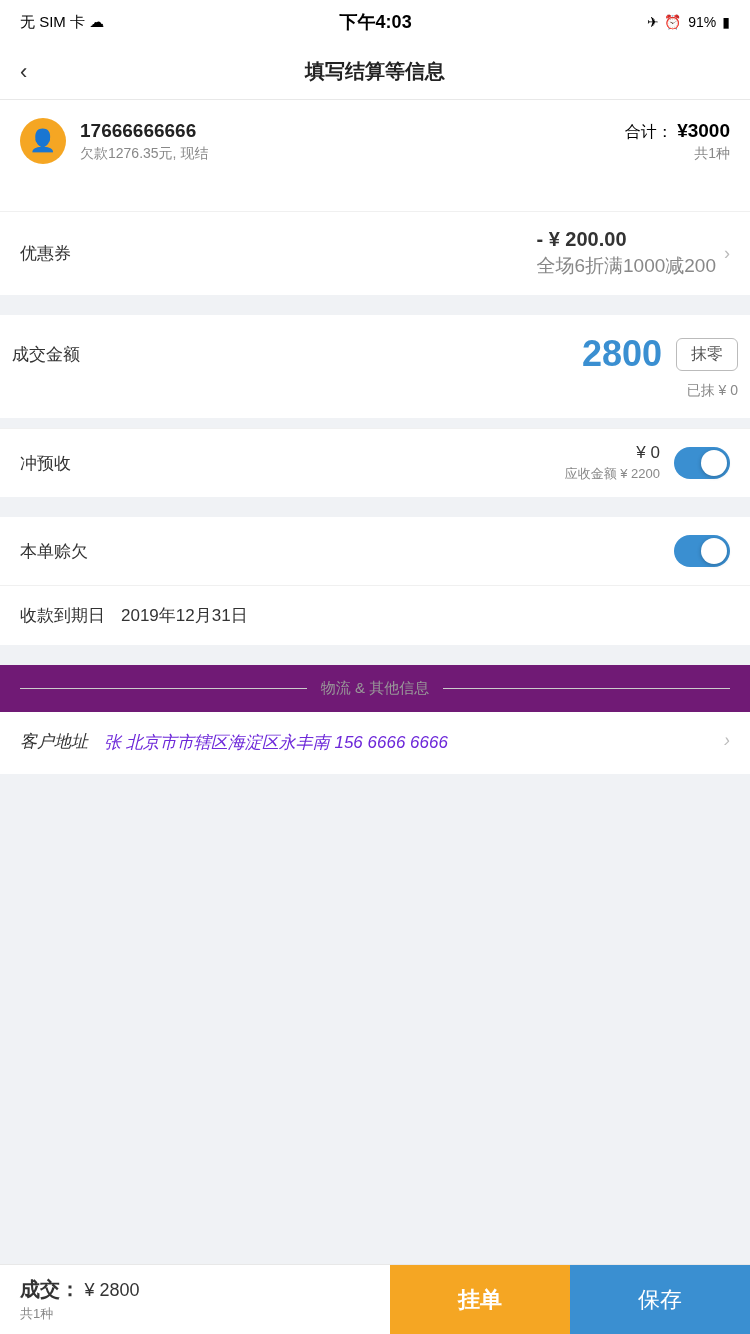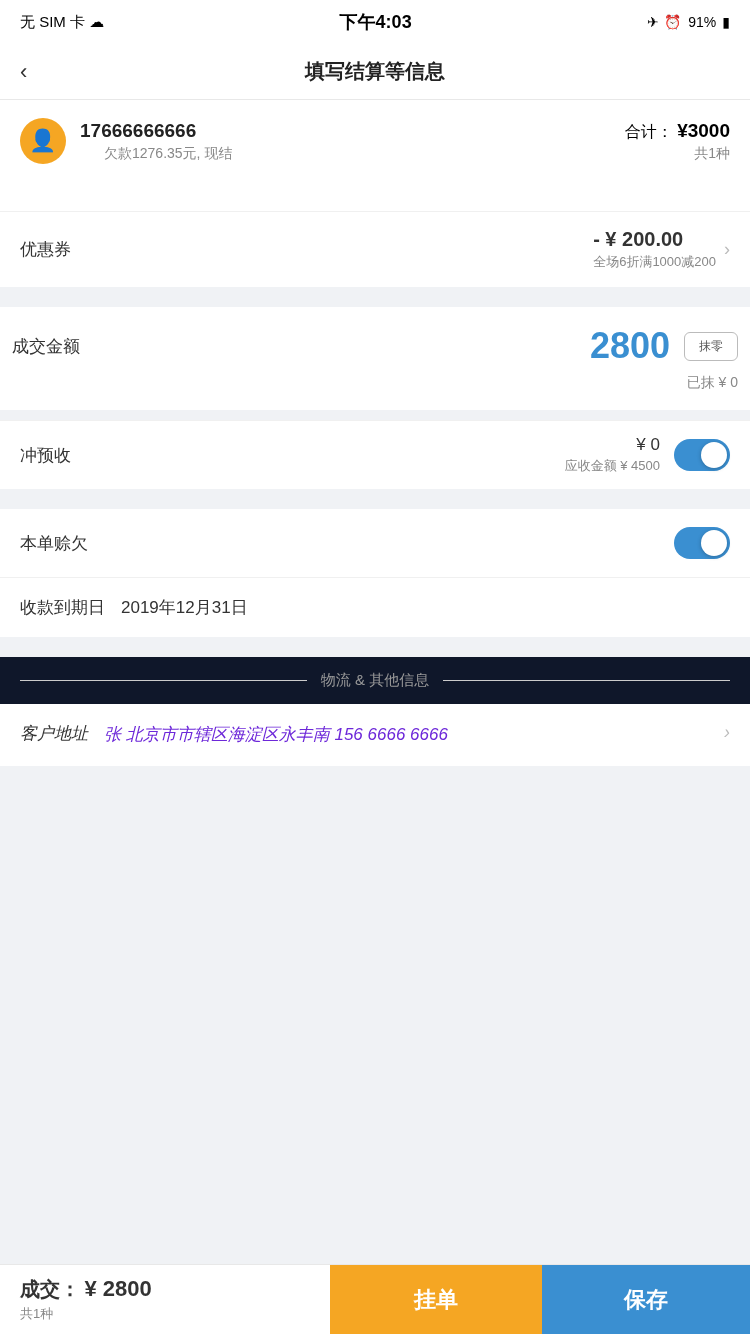--- a/index.html
+++ b/index.html
@@ -67,37 +67,37 @@
     }
     .customer-left { display: flex; align-items: center; gap: 14px; }
     .avatar {
       width: 46px; height: 46px;
       border-radius: 50%;
       background: #f5a623;
       display: flex; align-items: center; justify-content: center;
       font-size: 22px; color: #fff;
     }
     .customer-info .phone { font-size: 19px; font-weight: 600; color: #222; }
-    .customer-info .sub { font-size: 14px; color: #888; margin-top: 3px; margin-left: 24px; }
+    .customer-info .sub { font-size: 14px; color: #888; margin-top: 3px; }
     .customer-right { text-align: right; }
     .customer-right .total-count { font-size: 14px; color: #888; margin-top: 2px; }
 
     
     .coupon-row {
       display: flex;
       align-items: center;
       justify-content: space-between;
       padding: 16px 20px;
       border-top: 1px solid #f0f0f0;
       margin-top: 29px;
     }
     .coupon-label { font-size: 17px; color: #333; }
     .coupon-right { display: flex; align-items: center; gap: 8px; }
     .coupon-amount { font-size: 20px; font-weight: 600; color: #333; }
-    .coupon-desc { font-size: 13px; color: #888; text-align: center; margin-top: 2px; }
+    .coupon-desc { font-size: 19px; color: #888; text-align: center; margin-top: 2px; }
     .chevron { font-size: 18px; color: #bbb; }
 
     
     .divider { height: 10px; background: #f0f2f5; }
 
     
     .amount-section {
       background: #fff;
       padding: 18px 12px;
     }
@@ -107,21 +107,21 @@
       justify-content: space-between;
       margin-bottom: 6px;
     }
     .amount-label { font-size: 17px; color: #333; }
     .amount-value-group { display: flex; align-items: center; gap: 14px; }
     .amount-value-big { font-size: 36px; font-weight: 700; color: #3a8fd1; }
     .round-btn {
       border: 1px solid #bbb;
       border-radius: 6px;
       padding: 5px 14px;
-      font-size: 12px;
+      font-size: 16px;
       color: #555;
       background: #fff;
       cursor: pointer;
     }
     .amount-sub { font-size: 14px; color: #888; text-align: right; margin-top: 2px; }
 
     .prepay-row {
       display: flex;
       align-items: center;
       justify-content: space-between;
@@ -167,21 +167,21 @@
       display: flex;
       align-items: flex-end;
       padding: 18px 20px;
       border-top: 1px solid #f0f0f0;
     }
     .due-label { font-size: 17px; color: #333; margin-right: 16px; }
     .due-date { font-size: 17px; color: #333; }
 
     
     .logistics-header {
-      background: #0f172a;
+      background: #701a75;
       padding: 14px 20px;
       display: flex;
       align-items: center;
       justify-content: space-between;
     }
     .logistics-line {
       flex: 1;
       height: 1px;
       background: #ccc;
     }
@@ -217,36 +217,36 @@
       flex: 1;
       display: flex;
       flex-direction: column;
       justify-content: center;
       padding: 0 20px;
     }
     .bottom-deal { font-size: 16px; color: #333; }
     .bottom-deal span { font-size: 20px; font-weight: 700; color: #333; }
     .bottom-count { font-size: 13px; color: #888; margin-top: 2px; }
     .btn-hold {
-      width: 212px;
+      width: 180px;
       background: #f5a623;
       color: #fff;
       font-size: 22px;
       font-weight: 600;
       display: flex; align-items: center; justify-content: center;
       cursor: pointer;
       border: none;
       outline: none;
     }
     .btn-save {
-      width: 208px;
+      width: 180px;
       background: #3a8fd1;
       color: #fff;
       font-size: 22px;
-      font-weight: 700;
+      font-weight: 400;
       display: flex; align-items: center; justify-content: center;
       cursor: pointer;
       border: none;
       outline: none;
     }
 
     .main-content {
       padding-bottom: 80px;
     }
   </style>
@@ -316,21 +316,21 @@
     <div style="text-align:right; padding-right: 0px;">
       <span class="amount-sub">已抹  ¥ 0</span>
     </div>
   </div>
 
   <div class="prepay-row card">
     <div class="prepay-label">冲预收</div>
     <div class="prepay-right">
       <div class="prepay-info">
         <div class="prepay-value">¥ 0</div>
-        <div class="prepay-sub">应收金额 ¥ 4500</div>
+        <div class="prepay-sub">应收金额 ¥ 2200</div>
       </div>
       <div class="toggle"></div>
     </div>
   </div>
 
   <div class="divider"></div>
 
   <div class="card">
     <div class="debt-row">
       <div class="debt-label">本单赊欠</div>
@@ -357,19 +357,19 @@
   </div>
 
   <div style="height: 160px; background: #f0f2f5;"></div>
 
 </div>
 
 <div class="bottom-area">
   <div class="bottom-summary">
     <div class="bottom-deal">
       <span>成交：</span>
-      <span style="font-size:22px;font-weight:700;">¥ 2800</span>
+      <span style="font-size:18px;font-weight:400;">¥ 2800</span>
     </div>
     <div class="bottom-count">共1种</div>
   </div>
   <button class="btn-hold">挂单</button>
   <button class="btn-save">保存</button>
 </div>
 
 </body></html>

